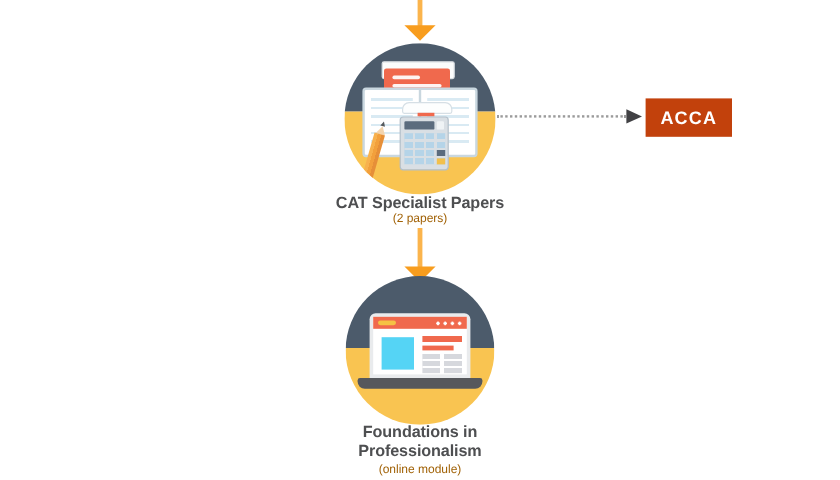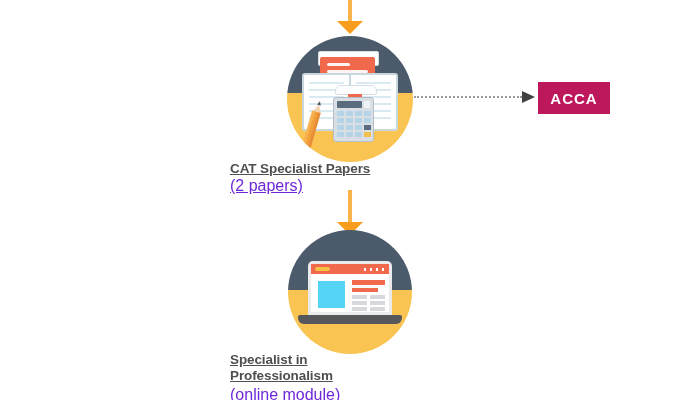--- a/index.html
+++ b/index.html
@@ -54,34 +54,34 @@
   .lap-header{position:absolute;left:0;top:0;width:78px;height:10px;background:#F0694D;}
   .lap-pill{position:absolute;left:4px;top:3px;width:15px;height:4px;background:#F5C244;border-radius:2px;}
   .lap-dots{position:absolute;right:3px;top:3.5px;width:24px;height:3px;background-image:radial-gradient(circle,#fff 1.2px,transparent 1.5px);background-size:6px 3px;}
   .lap-cyan{position:absolute;left:7px;top:17px;width:27px;height:27px;background:#55D4F5;}
   .lap-line1{position:absolute;left:41px;top:16px;width:33px;height:5px;background:#F0694D;}
   .lap-line2{position:absolute;left:41px;top:24px;width:26px;height:4px;background:#F0694D;}
   .lap-grays{position:absolute;left:41px;top:31px;width:34px;height:16px;background-image:repeating-linear-gradient(180deg,transparent 0 4px,#fff 4px 6px),repeating-linear-gradient(90deg,#D6D8DD 0 15px,#fff 15px 18px);}
   .lap-base{position:absolute;left:10px;top:85px;width:104px;height:9px;background:#56585C;border-radius:2px 2px 6px 6px;}
 
   
-  .caption{position:absolute;left:230px;width:240px;text-align:left;color:#4E4F51;text-decoration:underline;}
+  .caption{position:absolute;left:230px;width:240px;text-align:center;color:#4E4F51;}
   .node-title{font-size:13.5px;font-weight:700;letter-spacing:-0.1px;}
-  .node-sub{font-size:16px;font-weight:400;color:#6d28d9;}
+  .node-sub{font-size:10px;font-weight:400;color:#a16207;}
   .title1{top:161px;}
   .sub1{top:177px;}
   .title2a{top:352px;}
   .title2b{top:368px;}
   .sub2{top:386px;}
 
   
   .dotline{position:absolute;left:414px;top:96px;width:108px;height:0;border-top:2px dotted #9B9B9B;}
   .optlabel{position:absolute;left:420px;top:82px;width:102px;text-align:right;font-style:italic;font-weight:600;font-size:12px;color:#4F5052;}
   .branch-head{position:absolute;left:522px;top:91px;width:0;height:0;border-top:6px solid transparent;border-bottom:6px solid transparent;border-left:13px solid #414144;}
-  .acca-badge{position:absolute;left:538px;top:82px;width:72px;height:32px;background:#be185d;display:flex;align-items:center;justify-content:center;color:#fff;font-weight:700;font-size:15px;letter-spacing:1px;}
+  .acca-badge{position:absolute;left:538px;top:82px;width:72px;height:32px;background:#c2410c;display:flex;align-items:center;justify-content:center;color:#fff;font-weight:700;font-size:15px;letter-spacing:1px;}
 </style>
 </head>
 <body>
 
 <div id="canvas">
 
   <div class="arrow-stem stem1"></div>
   <div class="arrow-head head1"></div>
 
   <div class="node-circle circle1">
@@ -135,17 +135,17 @@
         <div class="lap-dots"></div>
         <div class="lap-cyan"></div>
         <div class="lap-line1"></div>
         <div class="lap-line2"></div>
         <div class="lap-grays"></div>
       </div>
     </div>
     <div class="lap-base"></div>
   </div>
 
-  <div class="caption node-title title2a">Specialist in</div>
+  <div class="caption node-title title2a">Foundations in</div>
   <div class="caption node-sub sub2">(online module)</div>
   <div class="caption node-title title2b">Professionalism</div>
 
 </div>
 
 </body></html>

